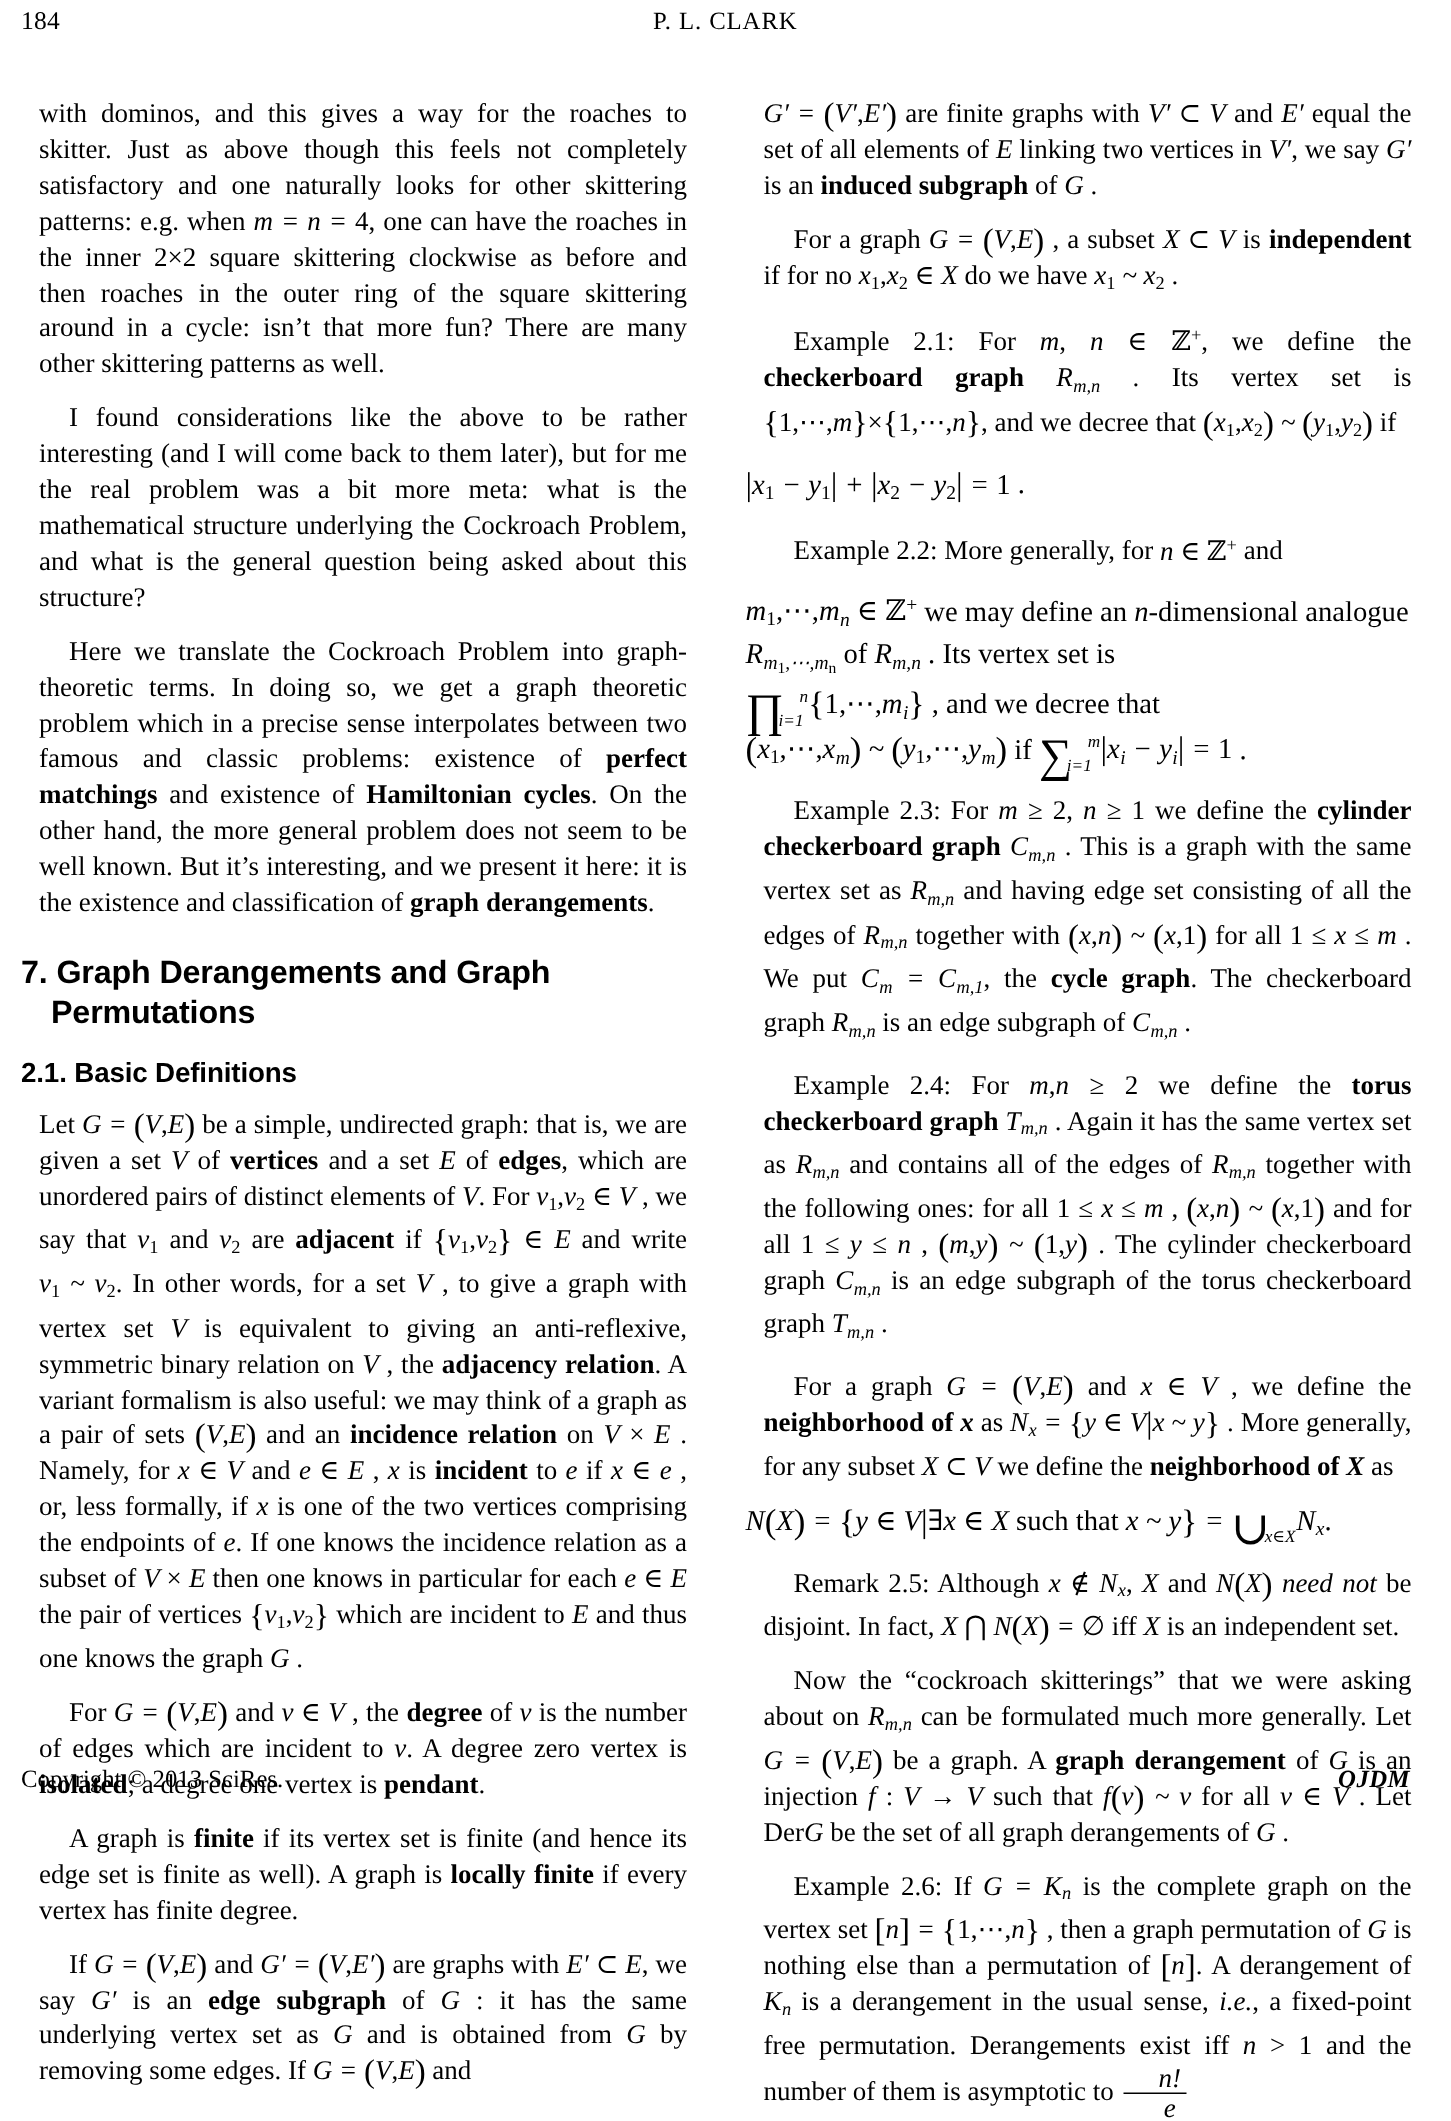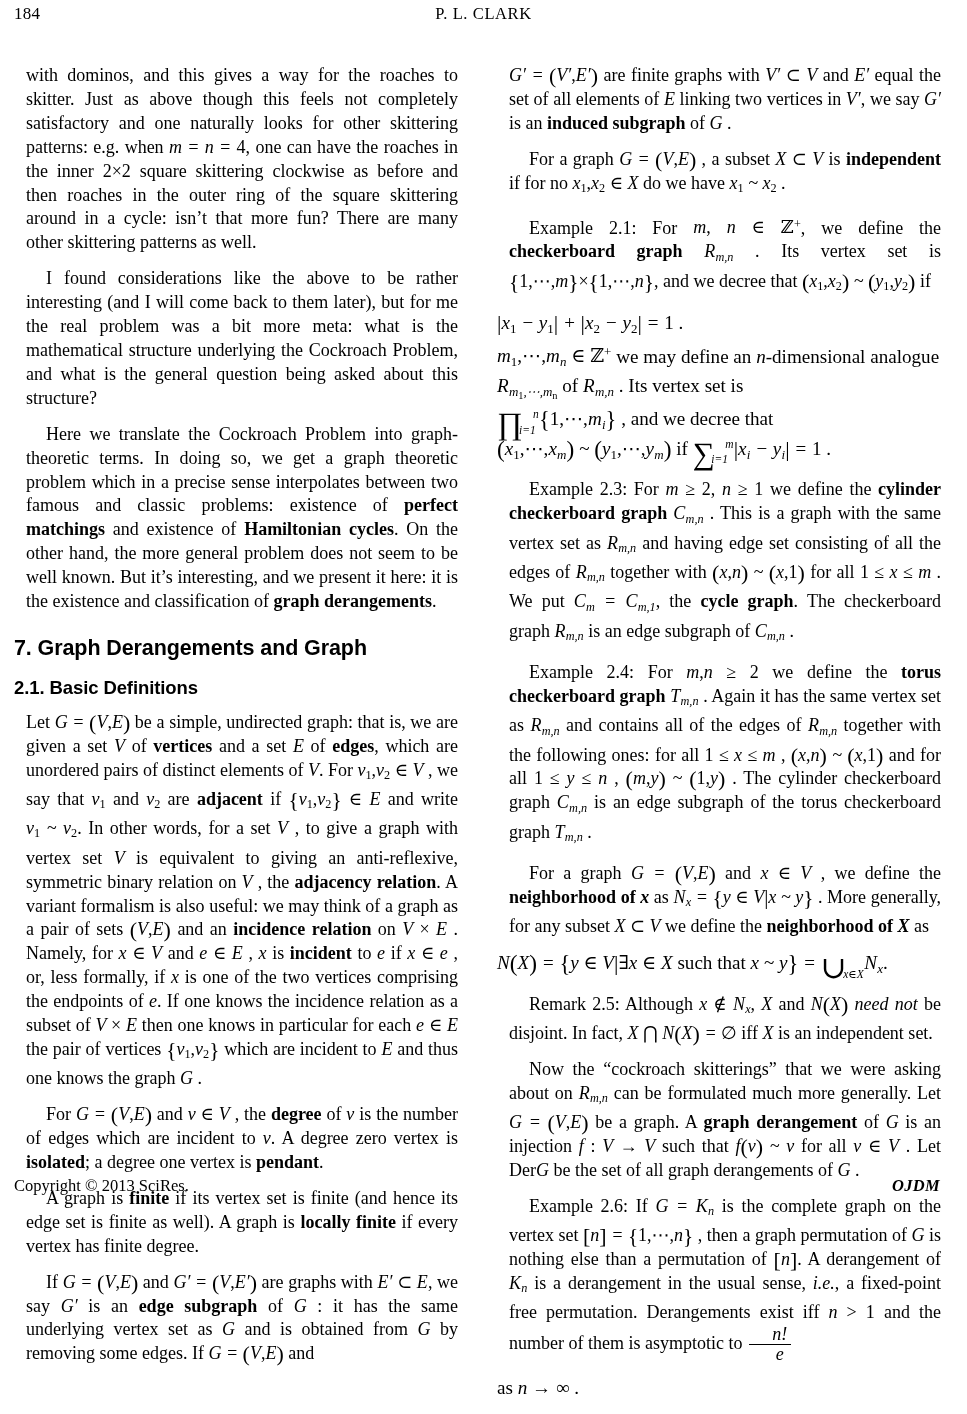--- a/index.html
+++ b/index.html
@@ -190,21 +190,21 @@
   <div class="columns">
 
     <div class="col col-left">
 
       <p class="noind"><span>with dominos, and this gives a way for the roaches to skitter. Just as above though this feels not completely satisfactory and one naturally looks for other skittering patterns: e.g. when </span><span class="m"><span class="m">m</span> = <span class="m">n</span> = <span class="mr">4</span></span><span>, one can have the roaches in the inner </span><span class="mr">2×2</span><span> square skittering clockwise as before and then roaches in the outer ring of the square skittering around in a cycle: isn’t that more fun? There are many other skittering patterns as well.</span></p>
 
       <p class="ind">I found considerations like the above to be rather interesting (and I will come back to them later), but for me the real problem was a bit more meta: what is the mathematical structure underlying the Cockroach Problem, and what is the general question being asked about this structure?</p>
 
       <p class="ind"><span>Here we translate the Cockroach Problem into graph-theoretic terms. In doing so, we get a graph theoretic problem which in a precise sense interpolates between two famous and classic problems: existence of </span><b>perfect matchings</b><span> and existence of </span><b>Hamiltonian cycles</b><span>. On the other hand, the more general problem does not seem to be well known. But it’s interesting, and we present it here: it is the existence and classification of </span><b>graph derangements</b><span>.</span></p>
 
-      <h2 class="sec"><span>7. Graph Derangements and Graph</span></h2>
+      <h2 class="sec"><span>7. Graph Derangements and Graph</span><span class="cont">Permutations</span></h2>
 
       <h3 class="subsec">2.1. Basic Definitions</h3>
 
       <p class="noind"><span>Let </span><span class="m">G = <span class="paren">(</span>V<span class="mr">,</span>E<span class="paren">)</span></span><span> be a simple, undirected graph: that is, we are given a set </span><span class="m">V</span><span> of </span><b>vertices</b><span> and a set </span><span class="m">E</span><span> of </span><b>edges</b><span>, which are unordered pairs of distinct elements of </span><span class="m">V</span><span>. For </span><span class="m">v<span class="subr">1</span><span class="mr">,</span>v<span class="subr">2</span> <span class="mr">∈</span> V</span><span> , we say that </span><span class="m">v<span class="subr">1</span></span><span> and </span><span class="m">v<span class="subr">2</span></span><span> are </span><b>adjacent</b><span> if </span><span class="m"><span class="brace">{</span>v<span class="subr">1</span><span class="mr">,</span>v<span class="subr">2</span><span class="brace">}</span> <span class="mr">∈</span> E</span><span> and write </span><span class="m">v<span class="subr">1</span> ~ v<span class="subr">2</span></span><span>. In other words, for a set </span><span class="m">V</span><span> , to give a graph with vertex set </span><span class="m">V</span><span> is equivalent to giving an anti-reflexive, symmetric binary relation on </span><span class="m">V</span><span> , the </span><b>adjacency relation</b><span>. A variant formalism is also useful: we may think of a graph as a pair of sets </span><span class="m"><span class="paren">(</span>V<span class="mr">,</span>E<span class="paren">)</span></span><span> and an </span><b>incidence relation</b><span> on </span><span class="m">V <span class="mr">×</span> E</span><span> . Namely, for </span><span class="m">x <span class="mr">∈</span> V</span><span> and </span><span class="m">e <span class="mr">∈</span> E</span><span> , </span><span class="m">x</span><span> is </span><b>incident</b><span> to </span><span class="m">e</span><span> if </span><span class="m">x <span class="mr">∈</span> e</span><span> , or, less formally, if </span><span class="m">x</span><span> is one of the two vertices comprising the endpoints of </span><span class="m">e</span><span>. If one knows the incidence relation as a subset of </span><span class="m">V <span class="mr">×</span> E</span><span> then one knows in particular for each </span><span class="m">e <span class="mr">∈</span> E</span><span> the pair of vertices </span><span class="m"><span class="brace">{</span>v<span class="subr">1</span><span class="mr">,</span>v<span class="subr">2</span><span class="brace">}</span></span><span> which are incident to </span><span class="m">E</span><span> and thus one knows the graph </span><span class="m">G</span><span> .</span></p>
 
       <p class="ind"><span>For </span><span class="m">G = <span class="paren">(</span>V<span class="mr">,</span>E<span class="paren">)</span></span><span> and </span><span class="m">v <span class="mr">∈</span> V</span><span> , the </span><b>degree</b><span> of </span><span class="m">v</span><span> is the number of edges which are incident to </span><span class="m">v</span><span>. A degree zero vertex is </span><b>isolated</b><span>; a degree one vertex is </span><b>pendant</b><span>.</span></p>
 
       <p class="ind"><span>A graph is </span><b>finite</b><span> if its vertex set is finite (and hence its edge set is finite as well). A graph is </span><b>locally finite</b><span> if every vertex has finite degree.</span></p>
 
       <p class="ind"><span>If </span><span class="m">G = <span class="paren">(</span>V<span class="mr">,</span>E<span class="paren">)</span></span><span> and </span><span class="m">G′ = <span class="paren">(</span>V<span class="mr">,</span>E′<span class="paren">)</span></span><span> are graphs with </span><span class="m">E′ <span class="mr">⊂</span> E</span><span>, we say </span><span class="m">G′</span><span> is an </span><b>edge subgraph</b><span> of </span><span class="m">G</span><span> : it has the same underlying vertex set as </span><span class="m">G</span><span> and is obtained from </span><span class="m">G</span><span> by removing some edges. If </span><span class="m">G = <span class="paren">(</span>V<span class="mr">,</span>E<span class="paren">)</span></span><span> and</span></p>
@@ -213,20 +213,21 @@
 
     <div class="col col-right">
 
       <p class="noind"><span class="m">G′ = <span class="paren">(</span>V′<span class="mr">,</span>E′<span class="paren">)</span></span><span> are finite graphs with </span><span class="m">V′ <span class="mr">⊂</span> V</span><span> and </span><span class="m">E′</span><span> equal the set of all elements of </span><span class="m">E</span><span> linking two vertices in </span><span class="m">V′</span><span>, we say </span><span class="m">G′</span><span> is an </span><b>induced subgraph</b><span> of </span><span class="m">G</span><span> .</span></p>
 
       <p class="ind"><span>For a graph </span><span class="m">G = <span class="paren">(</span>V<span class="mr">,</span>E<span class="paren">)</span></span><span> , a subset </span><span class="m">X <span class="mr">⊂</span> V</span><span> is </span><b>independent</b><span> if for no </span><span class="m">x<span class="subr">1</span><span class="mr">,</span>x<span class="subr">2</span> <span class="mr">∈</span> X</span><span> do we have </span><span class="m">x<span class="subr">1</span> ~ x<span class="subr">2</span></span><span> .</span></p>
 
       <p class="ind"><span>Example 2.1: For </span><span class="m">m<span class="mr">,</span> n <span class="mr">∈</span> <span class="bb">ℤ</span><span class="sup">+</span></span><span>, we define the </span><b>checkerboard graph</b><span>&nbsp;</span><span class="m">R<span class="sub">m,n</span></span><span> . Its vertex set is </span><span class="m"><span class="brace">{</span><span class="mr">1,⋯,</span>m<span class="brace">}</span><span class="mr">×</span><span class="brace">{</span><span class="mr">1,⋯,</span>n<span class="brace">}</span></span><span>, and we decree that </span><span class="m"><span class="paren">(</span>x<span class="subr">1</span><span class="mr">,</span>x<span class="subr">2</span><span class="paren">)</span> ~ <span class="paren">(</span>y<span class="subr">1</span><span class="mr">,</span>y<span class="subr">2</span><span class="paren">)</span></span><span> if </span></p>
       <p class="disp"><span class="m"><span class="bar">|</span>x<span class="subr">1</span> − y<span class="subr">1</span><span class="bar">|</span> + <span class="bar">|</span>x<span class="subr">2</span> − y<span class="subr">2</span><span class="bar">|</span> = <span class="mr">1</span></span><span> .</span></p>
 
+      <p class="ind"><span>Example 2.2: More generally, for </span><span class="m">n <span class="mr">∈</span> <span class="bb">ℤ</span><span class="sup">+</span></span><span> and </span></p>
       <p class="disp"><span class="m">m<span class="subr">1</span><span class="mr">,⋯,</span>m<span class="sub">n</span> <span class="mr">∈</span> <span class="bb">ℤ</span><span class="sup">+</span></span><span> we may define an </span><i>n</i><span>-dimensional analogue </span><span class="m">R<span class="sub">m<span class="subr" style="font-size:0.8em">1</span>,⋯,m<span class="subr" style="font-size:0.8em">n</span></span></span><span> of </span><span class="m">R<span class="sub">m,n</span></span><span> . Its vertex set is</span></p>
       <p class="disp"><span class="m"><span class="bigop">∏</span><span class="opsub">i=1</span><span class="opsup">n</span><span class="brace">{</span><span class="mr">1,⋯,</span>m<span class="sub">i</span><span class="brace">}</span></span><span> , and we decree that</span></p>
       <p class="disp"><span class="m"><span class="paren">(</span>x<span class="subr">1</span><span class="mr">,⋯,</span>x<span class="sub">m</span><span class="paren">)</span> ~ <span class="paren">(</span>y<span class="subr">1</span><span class="mr">,⋯,</span>y<span class="sub">m</span><span class="paren">)</span></span><span> if </span><span class="m"><span class="bigop">∑</span><span class="opsub">i=1</span><span class="opsup">m</span><span class="bar">|</span>x<span class="sub">i</span> − y<span class="sub">i</span><span class="bar">|</span> = <span class="mr">1</span></span><span> .</span></p>
 
       <p class="ind"><span>Example 2.3: For </span><span class="m">m <span class="mr">≥</span> <span class="mr">2,</span> n <span class="mr">≥</span> <span class="mr">1</span></span><span> we define the </span><b>cylinder checkerboard graph</b><span>&nbsp;</span><span class="m">C<span class="sub">m,n</span></span><span> . This is a graph with the same vertex set as </span><span class="m">R<span class="sub">m,n</span></span><span> and having edge set consisting of all the edges of </span><span class="m">R<span class="sub">m,n</span></span><span> together with </span><span class="m"><span class="paren">(</span>x<span class="mr">,</span>n<span class="paren">)</span> ~ <span class="paren">(</span>x<span class="mr">,1</span><span class="paren">)</span></span><span> for all </span><span class="m"><span class="mr">1</span> <span class="mr">≤</span> x <span class="mr">≤</span> m</span><span> . We put </span><span class="m">C<span class="sub">m</span> = C<span class="sub">m,1</span></span><span>, the </span><b>cycle graph</b><span>. The checkerboard graph </span><span class="m">R<span class="sub">m,n</span></span><span> is an edge subgraph of </span><span class="m">C<span class="sub">m,n</span></span><span> .</span></p>
 
       <p class="ind"><span>Example 2.4: For </span><span class="m">m<span class="mr">,</span>n <span class="mr">≥</span> <span class="mr">2</span></span><span> we define the </span><b>torus checkerboard graph</b><span>&nbsp;</span><span class="m">T<span class="sub">m,n</span></span><span> . Again it has the same vertex set as </span><span class="m">R<span class="sub">m,n</span></span><span> and contains all of the edges of </span><span class="m">R<span class="sub">m,n</span></span><span> together with the following ones: for all </span><span class="m"><span class="mr">1</span> <span class="mr">≤</span> x <span class="mr">≤</span> m</span><span> , </span><span class="m"><span class="paren">(</span>x<span class="mr">,</span>n<span class="paren">)</span> ~ <span class="paren">(</span>x<span class="mr">,1</span><span class="paren">)</span></span><span> and for all </span><span class="m"><span class="mr">1</span> <span class="mr">≤</span> y <span class="mr">≤</span> n</span><span> , </span><span class="m"><span class="paren">(</span>m<span class="mr">,</span>y<span class="paren">)</span> ~ <span class="paren">(</span><span class="mr">1,</span>y<span class="paren">)</span></span><span> . The cylinder checkerboard graph </span><span class="m">C<span class="sub">m,n</span></span><span> is an edge subgraph of the torus checkerboard graph </span><span class="m">T<span class="sub">m,n</span></span><span> .</span></p>
 
       <p class="ind"><span>For a graph </span><span class="m">G = <span class="paren">(</span>V<span class="mr">,</span>E<span class="paren">)</span></span><span> and </span><span class="m">x <span class="mr">∈</span> V</span><span> , we define the </span><b>neighborhood of <i>x</i></b><span> as </span><span class="m">N<span class="sub">x</span> = <span class="brace">{</span>y <span class="mr">∈</span> V<span class="bar">|</span>x ~ y<span class="brace">}</span></span><span> . More generally, for any subset </span><span class="m">X <span class="mr">⊂</span> V</span><span> we define the </span><b>neighborhood of <i>X</i></b><span> as</span></p>
 

